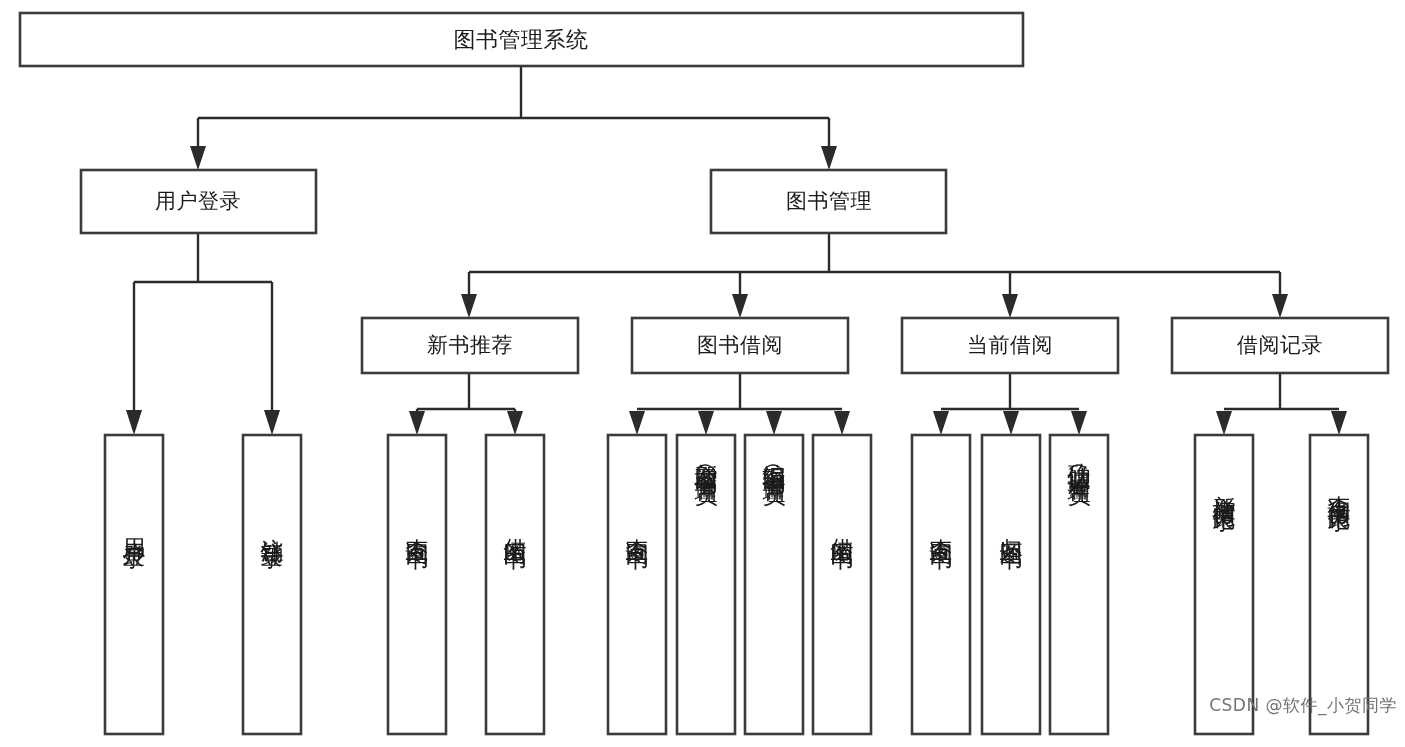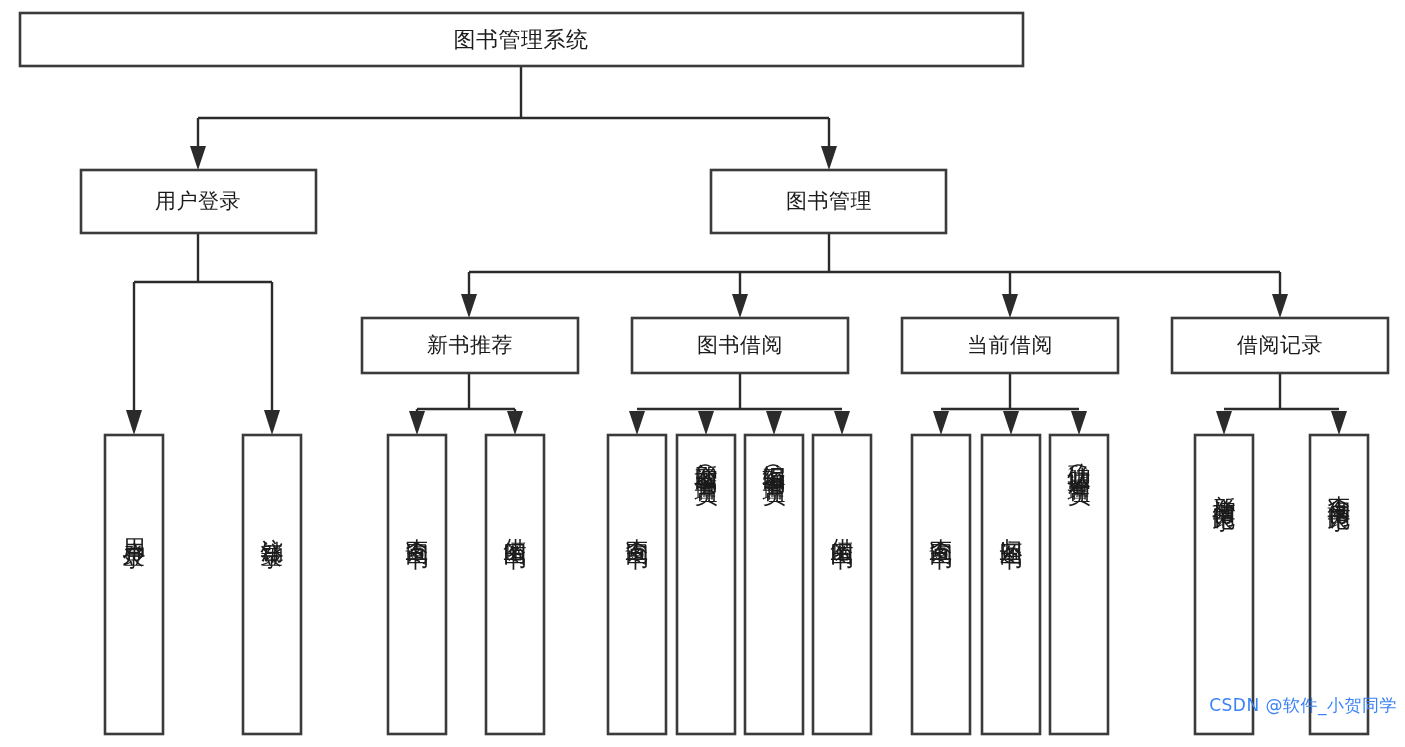--- a/index.html
+++ b/index.html
@@ -70,21 +70,21 @@
     letter-spacing: 3px;
     white-space: nowrap;
     text-align: start;
   }
   .watermark {
     position: absolute;
     right: 8px;
     bottom: 6px;
     font-family: "DejaVu Sans", "Liberation Sans", sans-serif;
     font-size: 17px;
-    color: #3b82f6;
+    color: #737373;
     letter-spacing: 0.5px;
     white-space: nowrap;
   }
 </style>
 </head>
 <body>
 
 <div id="diagram-root">
 
   <svg class="diagram-canvas" viewBox="0 0 1405 747" xmlns="http://www.w3.org/2000/svg">

